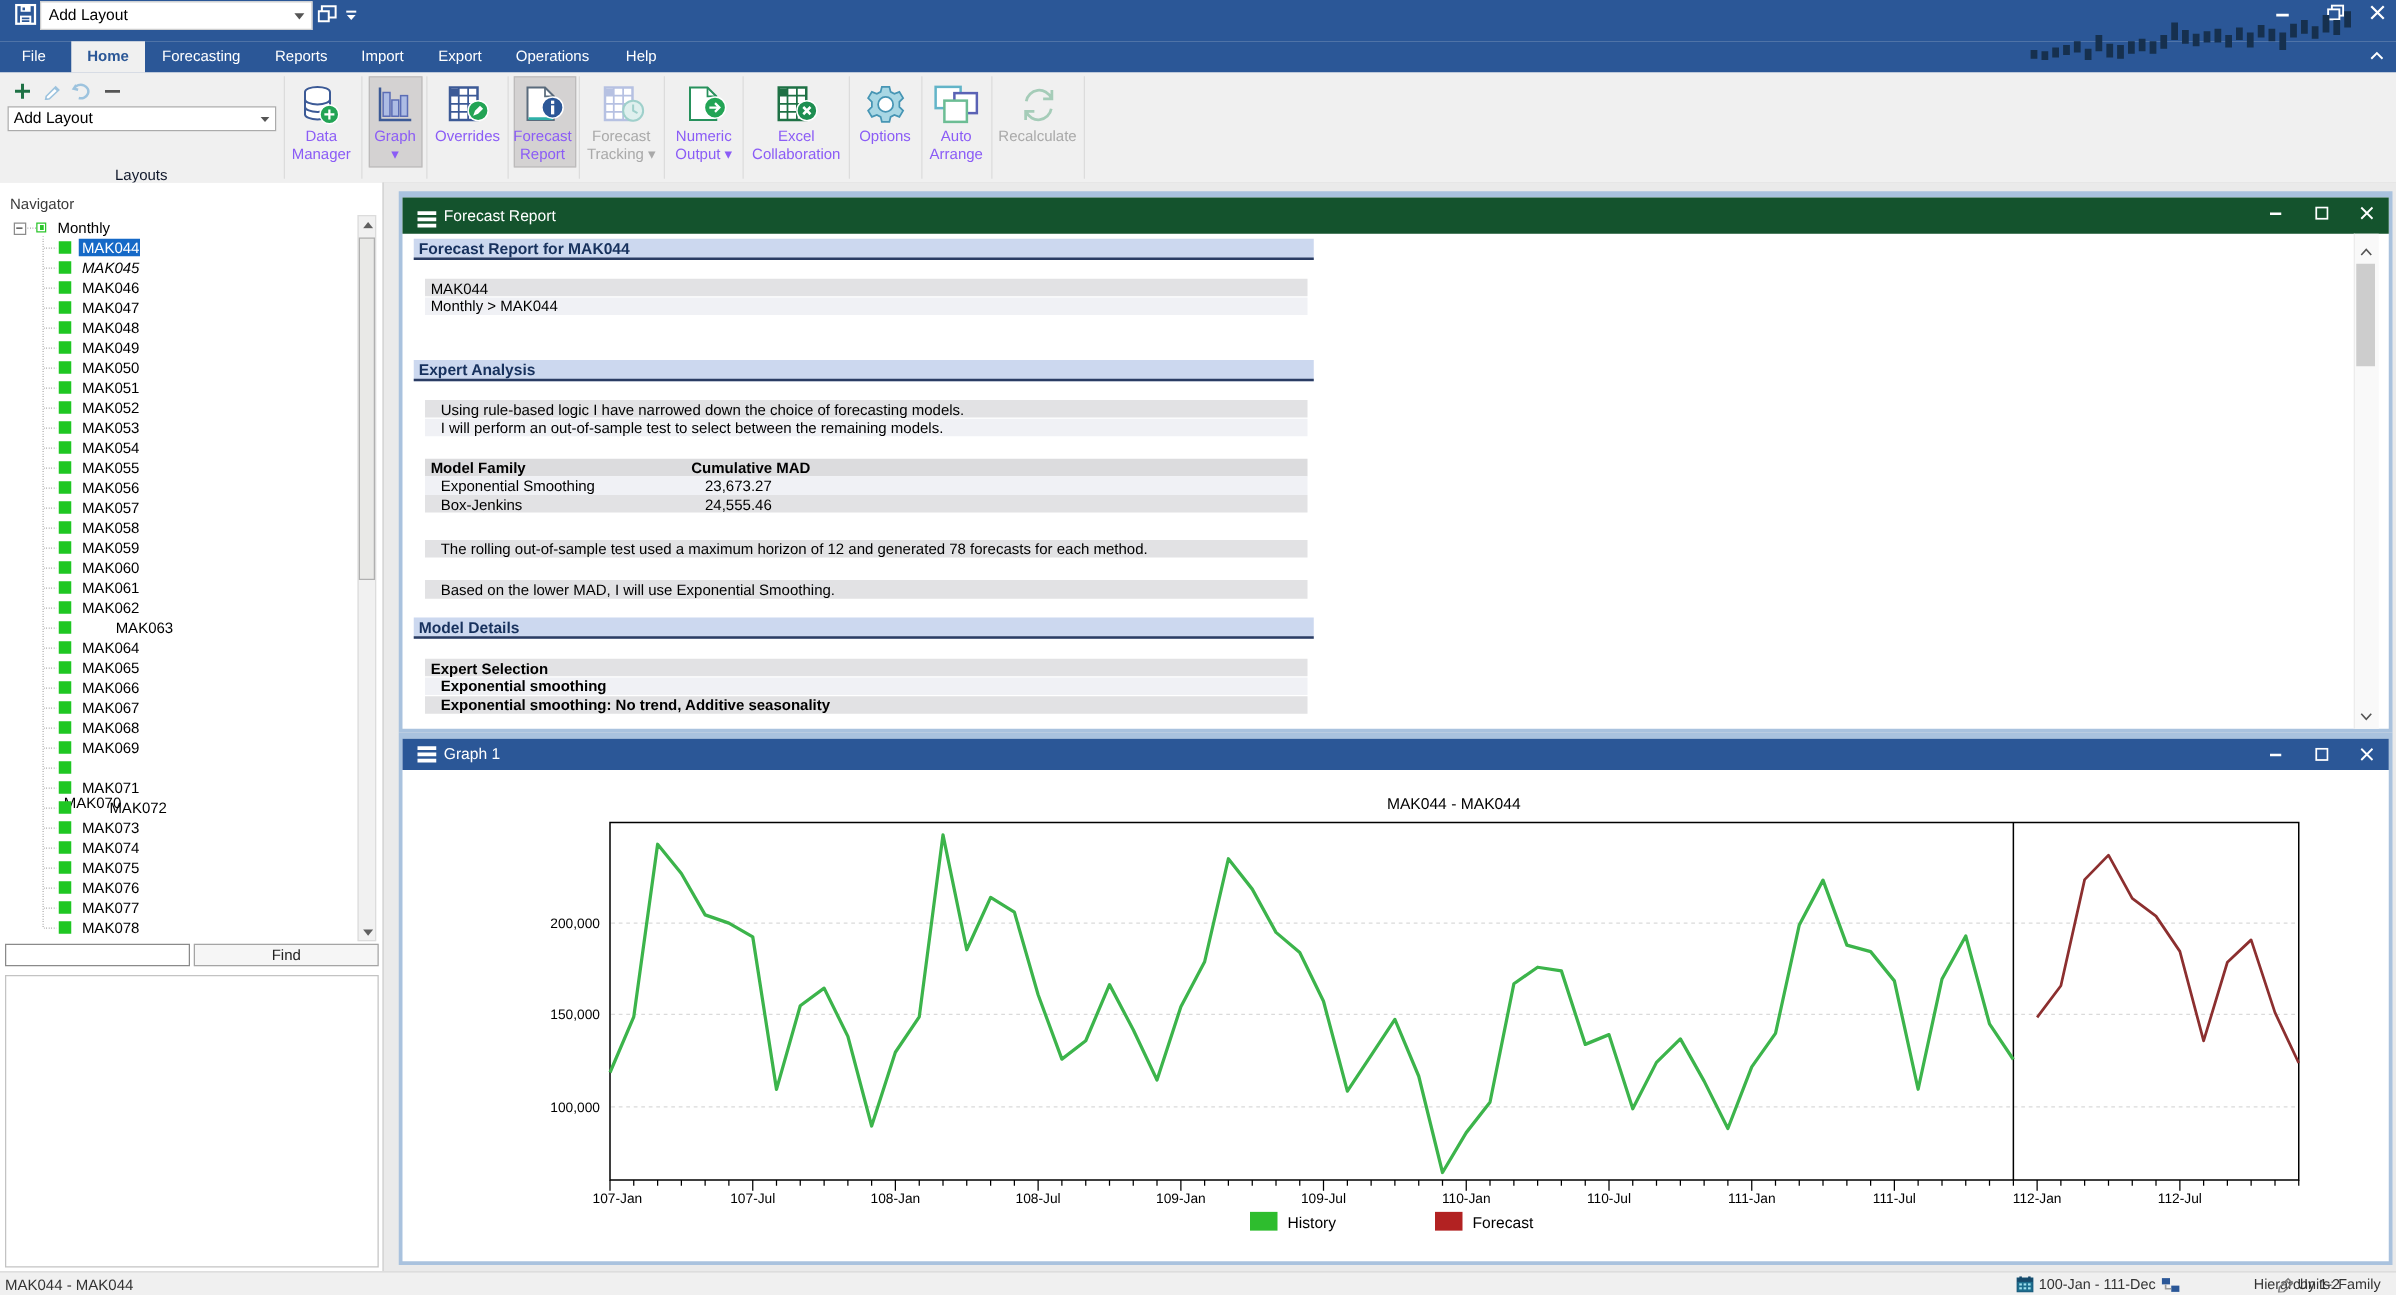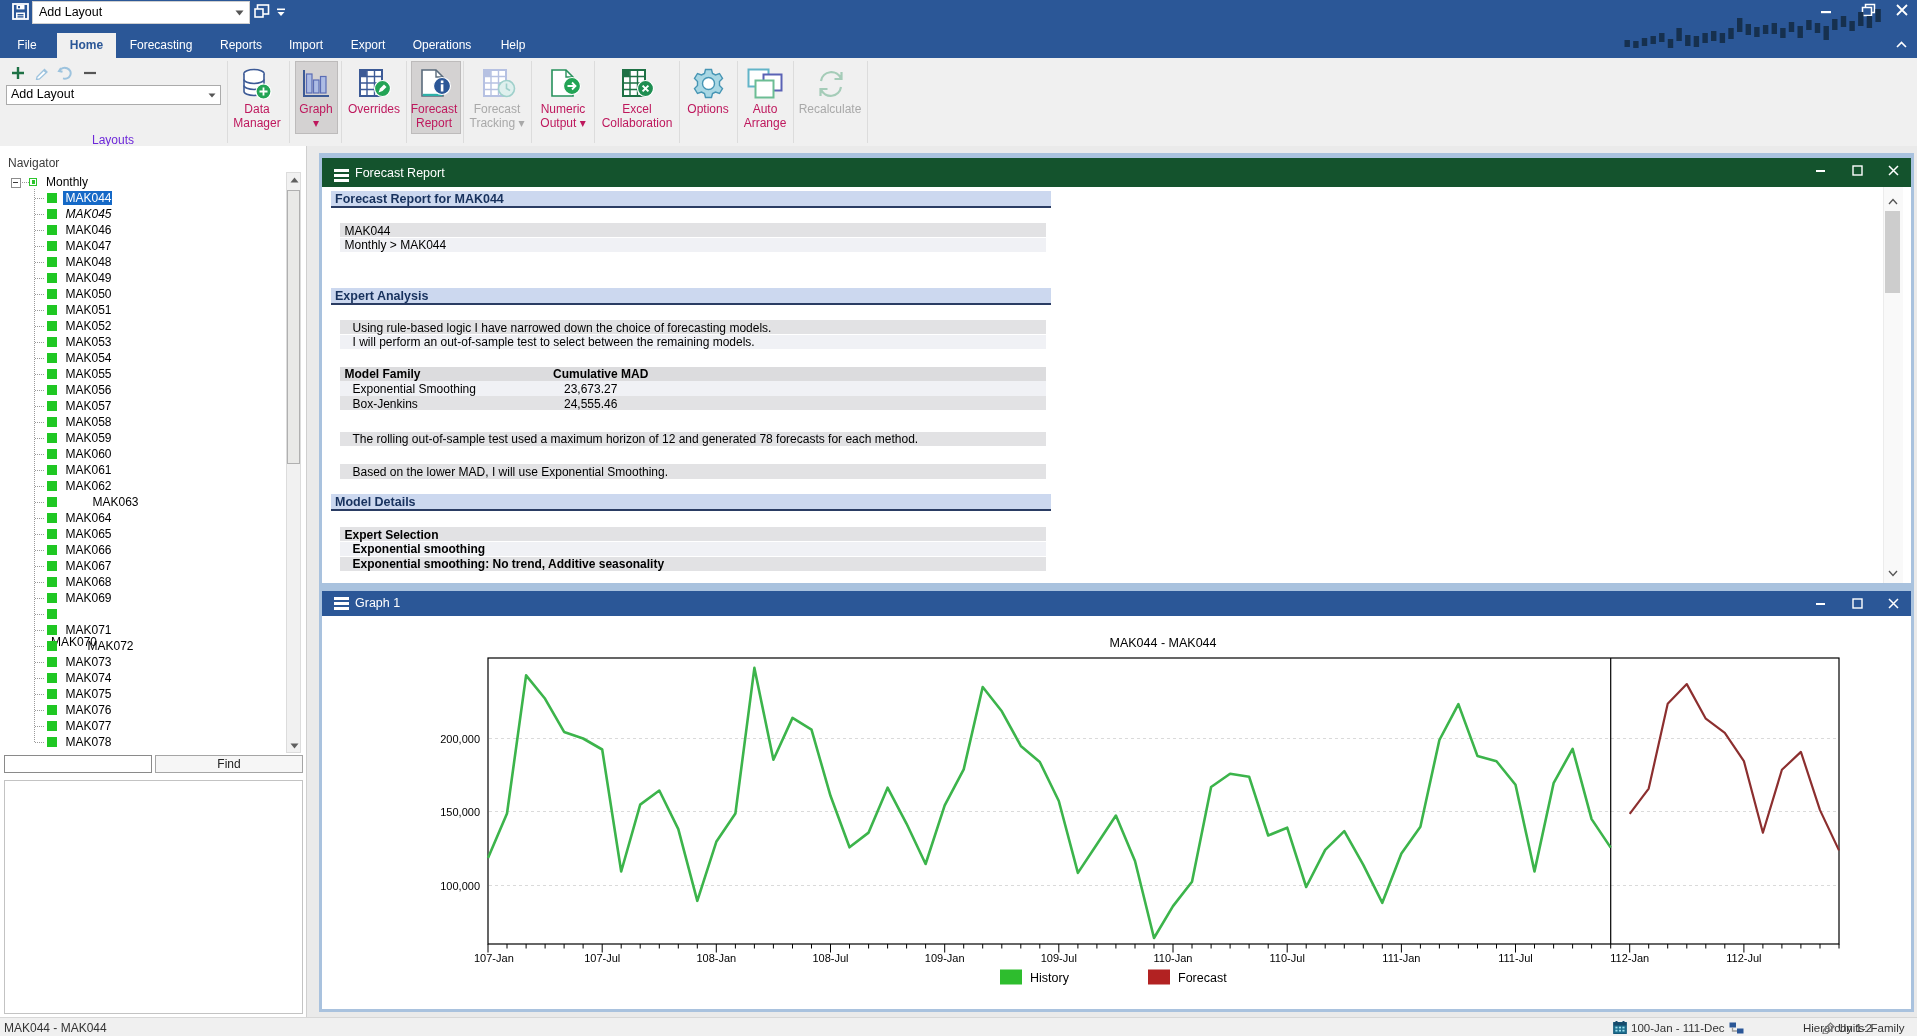--- a/index.html
+++ b/index.html
@@ -4,21 +4,21 @@
 <style>
 html,body{margin:0;padding:0;}
 body{width:1917px;height:1036px;overflow:hidden;position:relative;
  font-family:"Liberation Sans", sans-serif;background:#f0f0f0;}
 .abs{position:absolute;}
 #titlebar{left:0;top:0;width:1917px;height:33px;background:#2b5797;}
 #tabrow{left:0;top:33px;width:1917px;height:25px;background:#2b5797;}
 .tab{position:absolute;top:0;height:25px;line-height:25px;color:#fff;font-size:12px;text-align:center;}
 #ribbon{left:0;top:58px;width:1917px;height:88px;background:#f0f0f0;border-bottom:1px solid #d5d5d5;}
 .rsep{position:absolute;top:3px;height:82px;width:1px;background:#dcdcdc;}
-.rlab{position:absolute;width:140px;text-align:center;font-size:12px;color:#be185d;line-height:14px;}
+.rlab{position:absolute;width:140px;text-align:center;font-size:12px;color:#8b5cf6;line-height:14px;}
 .pressed{background:#d4d2d2;border:1px solid #bdbbbb;}
 #navpanel{left:0;top:146px;width:306px;height:871px;background:#fff;}
 .treerow{position:absolute;font-size:12px;color:#000;white-space:nowrap;}
 .gsq{position:absolute;width:10px;height:10px;background:#1fc723;}
 .dot-h{position:absolute;height:1px;background-image:linear-gradient(to right,#9a9a9a 1px,transparent 1px);background-size:2px 1px;}
 .dot-v{position:absolute;width:1px;background-image:linear-gradient(to bottom,#9a9a9a 1px,transparent 1px);background-size:1px 2px;}
 #mdi{left:306px;top:146px;width:1611px;height:871px;background:#eaeaea;}
 .row{position:absolute;font-size:12px;color:#000;line-height:14.4px;white-space:nowrap;}
 #statusbar{left:0;top:1017px;width:1917px;height:19px;background:#f0f0f0;border-top:1px solid #d7d7d7;font-size:12px;color:#333;}
 #statusbar .rt{font-size:11.5px;}
@@ -142,21 +142,21 @@
   <svg class="abs" style="left:82px;top:8px" width="16" height="14" viewBox="0 0 16 14">
       <path d="M2 7 L14 7" stroke="#555" stroke-width="2.2"></path>
     </svg>
 
   <div class="abs" style="left:6px;top:27px;width:213px;height:18px;background:#fff;border:1px solid #ababab;">
     <div class="abs" style="left:4px;top:1px;font-size:12.5px;color:#000;">Add Layout</div>
     <svg class="abs" style="right:4px;top:7px" width="8" height="5" viewBox="0 0 8 5">
         <path d="M0.5 0.5 L7.5 0.5 L4 4.5 Z" fill="#555"></path>
       </svg>
   </div>
-  <div class="abs" style="left:63px;top:75px;width:100px;text-align:center;font-size:12px;color:#6d28d9;">Layouts</div>
+  <div class="abs" style="left:63px;top:75px;width:100px;text-align:center;font-size:12px;color:#0f172a;">Layouts</div>
 
   <div class="abs pressed" style="left:295px;top:3px;width:41px;height:71px;"></div>
   <div class="abs pressed" style="left:411px;top:3px;width:48px;height:71px;"></div>
 
   <svg class="abs" style="left:242px;top:10px" width="30" height="32" viewBox="0 0 30 32">
     <ellipse cx="12" cy="5.5" rx="10" ry="4" fill="#fff" stroke="#3c5a96" stroke-width="1.6"></ellipse>
     <path d="M2 5.5 L2 23.5 A10 4 0 0 0 22 23.5 L22 5.5" fill="#fff" stroke="#3c5a96" stroke-width="1.6"></path>
     <path d="M2 11.5 A10 4 0 0 0 22 11.5 M2 17.5 A10 4 0 0 0 22 17.5" fill="none" stroke="#3c5a96" stroke-width="1.6"></path>
     <circle cx="21.5" cy="23.5" r="7.5" fill="#23a455" stroke="#fff" stroke-width="1.2"></circle>
     <path d="M21.5 19.5 L21.5 27.5 M17.5 23.5 L25.5 23.5" stroke="#fff" stroke-width="1.8"></path>

